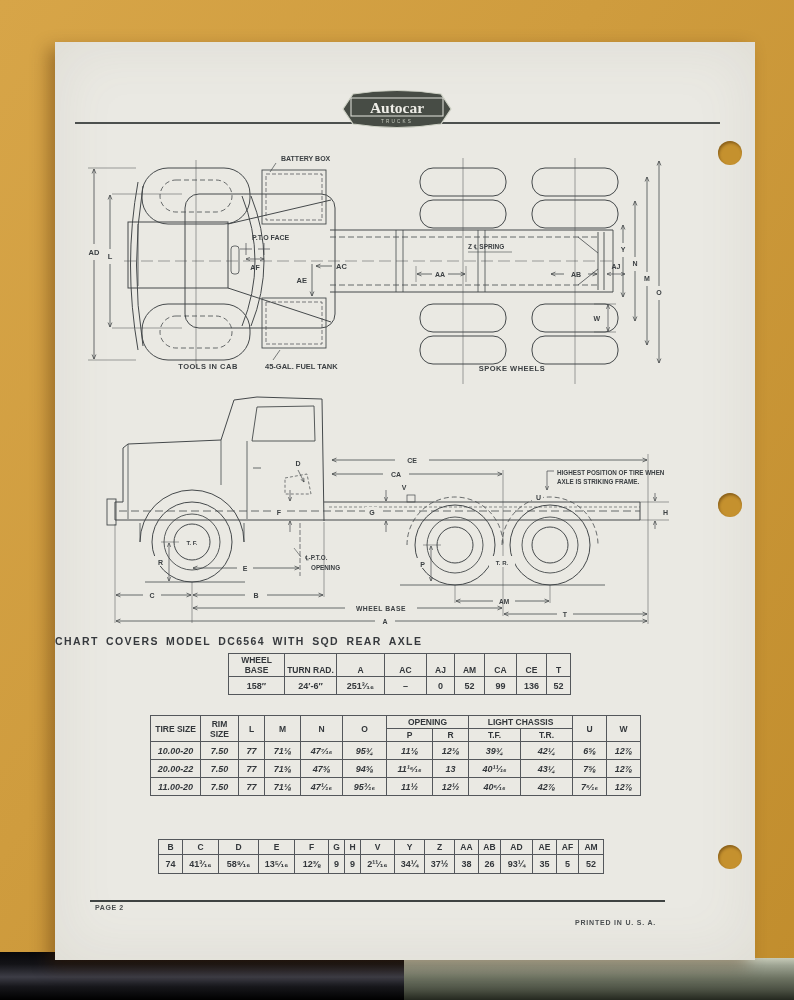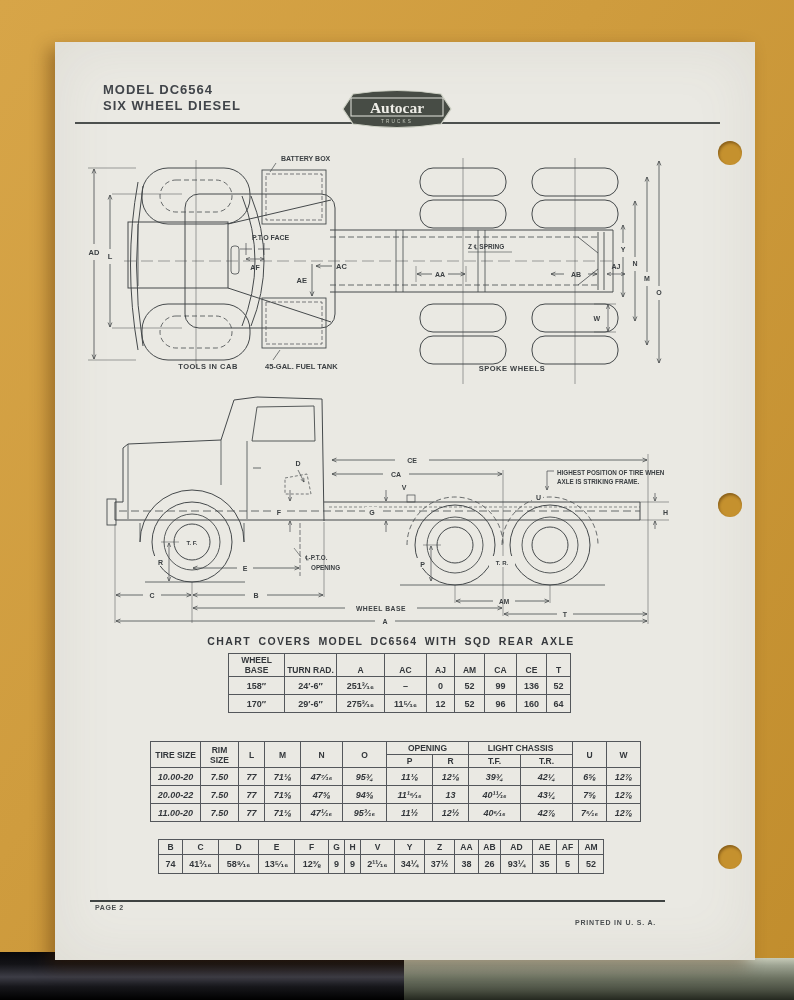--- a/index.html
+++ b/index.html
@@ -10,29 +10,29 @@
   .strip-metal{position:absolute;left:404px;top:958px;width:390px;height:42px;
     background:linear-gradient(180deg,#c6cab8 0%,#9da392 18%,#6d7362 48%,#484d40 78%,#24281f 100%);}
   .paper{position:absolute;left:55px;top:42px;width:700px;height:918px;background:#eae9e3;
     box-shadow:-7px 6px 16px rgba(70,35,0,.38), inset 0 0 60px rgba(120,110,80,.10);}
   .hole{position:absolute;width:24px;height:24px;border-radius:50%;background:#c5912e;
     box-shadow:inset 1px 2px 3px rgba(60,30,0,.45);}
   .title{position:absolute;left:48px;top:40px;font-size:13px;font-weight:bold;letter-spacing:1px;
     color:#41454a;line-height:16px;white-space:pre;}
   .rule{position:absolute;left:20px;top:80px;width:645px;height:1.5px;background:#4c504e;}
   .badge{position:absolute;left:283px;top:46px;width:118px;height:42px;}
-  .caption{position:absolute;left:0;top:593px;width:672px;text-align:center;font-size:10.5px;
+  .caption{position:absolute;left:0;top:593px;width:672px;text-align:left;font-size:10.5px;
     font-weight:bold;letter-spacing:1.4px;word-spacing:3px;color:#36393d;}
   table{border-collapse:collapse;table-layout:fixed;position:absolute;border:1.5px solid #4a4e52;}
   th,td{border:1px solid #54575b;text-align:center;color:#33373b;font-weight:bold;
     padding:1px 1px;overflow:hidden;}
   .t1{left:173px;top:611px;width:342px;font-size:9px;}
   .t1 th{font-size:8.5px;vertical-align:bottom;line-height:10px;}
   .t1 td{height:15px;}
-  .t2{left:95px;top:699px;width:490px;font-size:9px;}
+  .t2{left:95px;top:673px;width:490px;font-size:9px;}
   .t2 th{font-size:8.5px;line-height:10px;vertical-align:middle;}
   .t2 td{height:15px;font-style:italic;}
   .t3{left:103px;top:797px;width:445px;font-size:9px;}
   .t3 th{font-size:8.5px;height:12px;}
   .t3 td{height:16px;}
   .foot-rule{position:absolute;left:35px;top:858px;width:575px;height:1.5px;background:#3f4342;}
   .page-num{position:absolute;left:40px;top:862px;font-size:7px;font-weight:bold;
     letter-spacing:.6px;color:#4a4e50;}
   .printed{position:absolute;left:520px;top:877px;font-size:7px;font-weight:bold;
     letter-spacing:.8px;color:#4a4e50;}
@@ -41,21 +41,20 @@
 </style>
 </head>
 <body>
 
 <div class="scene">
   <div class="strip-dark"></div>
   <div class="strip-metal"></div>
 
   <div class="paper">
 
-    <div class="title"><span>MODEL DC6564</span><br><span>SIX WHEEL DIESEL</span></div>
 
     <div class="rule"></div>
 
     <svg class="badge" viewBox="0 0 118 42">
       <path d="M 5,21 L 15,6 Q 59,-1 103,6 L 113,21 L 103,36 Q 59,43 15,36 Z" fill="#474c45" stroke="#cfd2c6" stroke-width="1.2"></path>
       <rect x="13" y="10" width="92" height="18" fill="none" stroke="#e6e6df" stroke-width="1"></rect>
       <text x="59" y="24.5" text-anchor="middle" font-family="Liberation Serif, serif" font-size="15.5" font-weight="bold" fill="#efeee8">Autocar</text>
       <text x="59" y="34.5" text-anchor="middle" font-size="4.6" letter-spacing="2.2" fill="#c7cbbf">TRUCKS</text>
     </svg>
 
@@ -351,31 +350,20 @@
         <tr>
           <td>158″</td>
           <td>24′-6″</td>
           <td>251³⁄₁₆</td>
           <td>–</td>
           <td>0</td>
           <td>52</td>
           <td>99</td>
           <td>136</td>
           <td>52</td>
-        </tr>
-        <tr>
-          <td>170″</td>
-          <td>29′-6″</td>
-          <td>275³⁄₁₆</td>
-          <td>11⁵⁄₁₆</td>
-          <td>12</td>
-          <td>52</td>
-          <td>96</td>
-          <td>160</td>
-          <td>64</td>
         </tr>
       </tbody>
     </table>
 
     <table class="t2">
       <colgroup>
           <col style="width:50px">
           <col style="width:38px">
           <col style="width:26px">
           <col style="width:36px">

